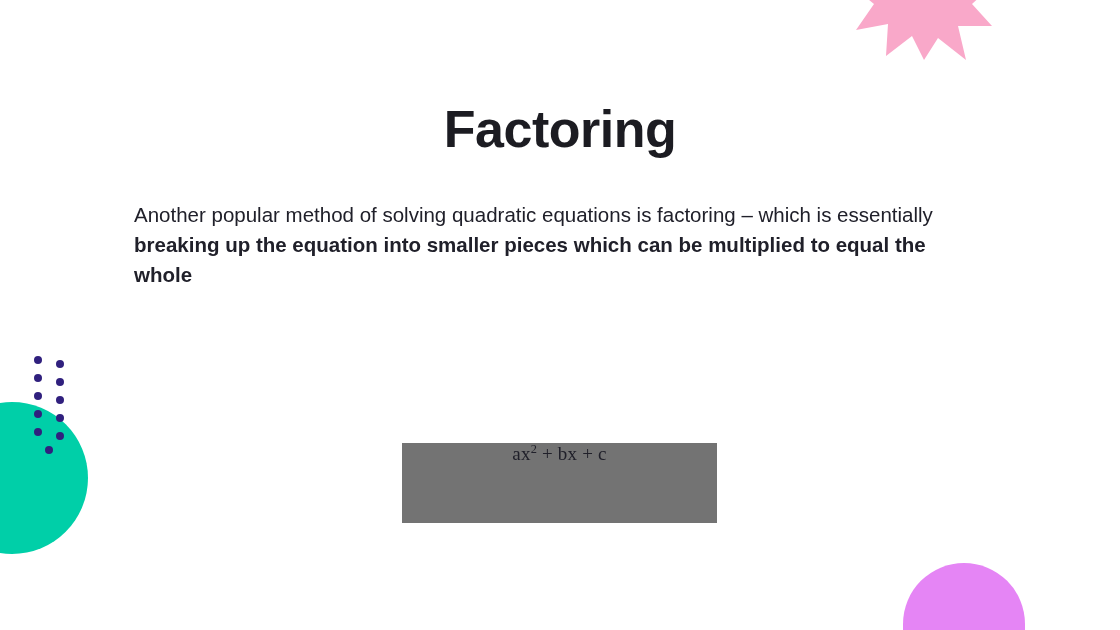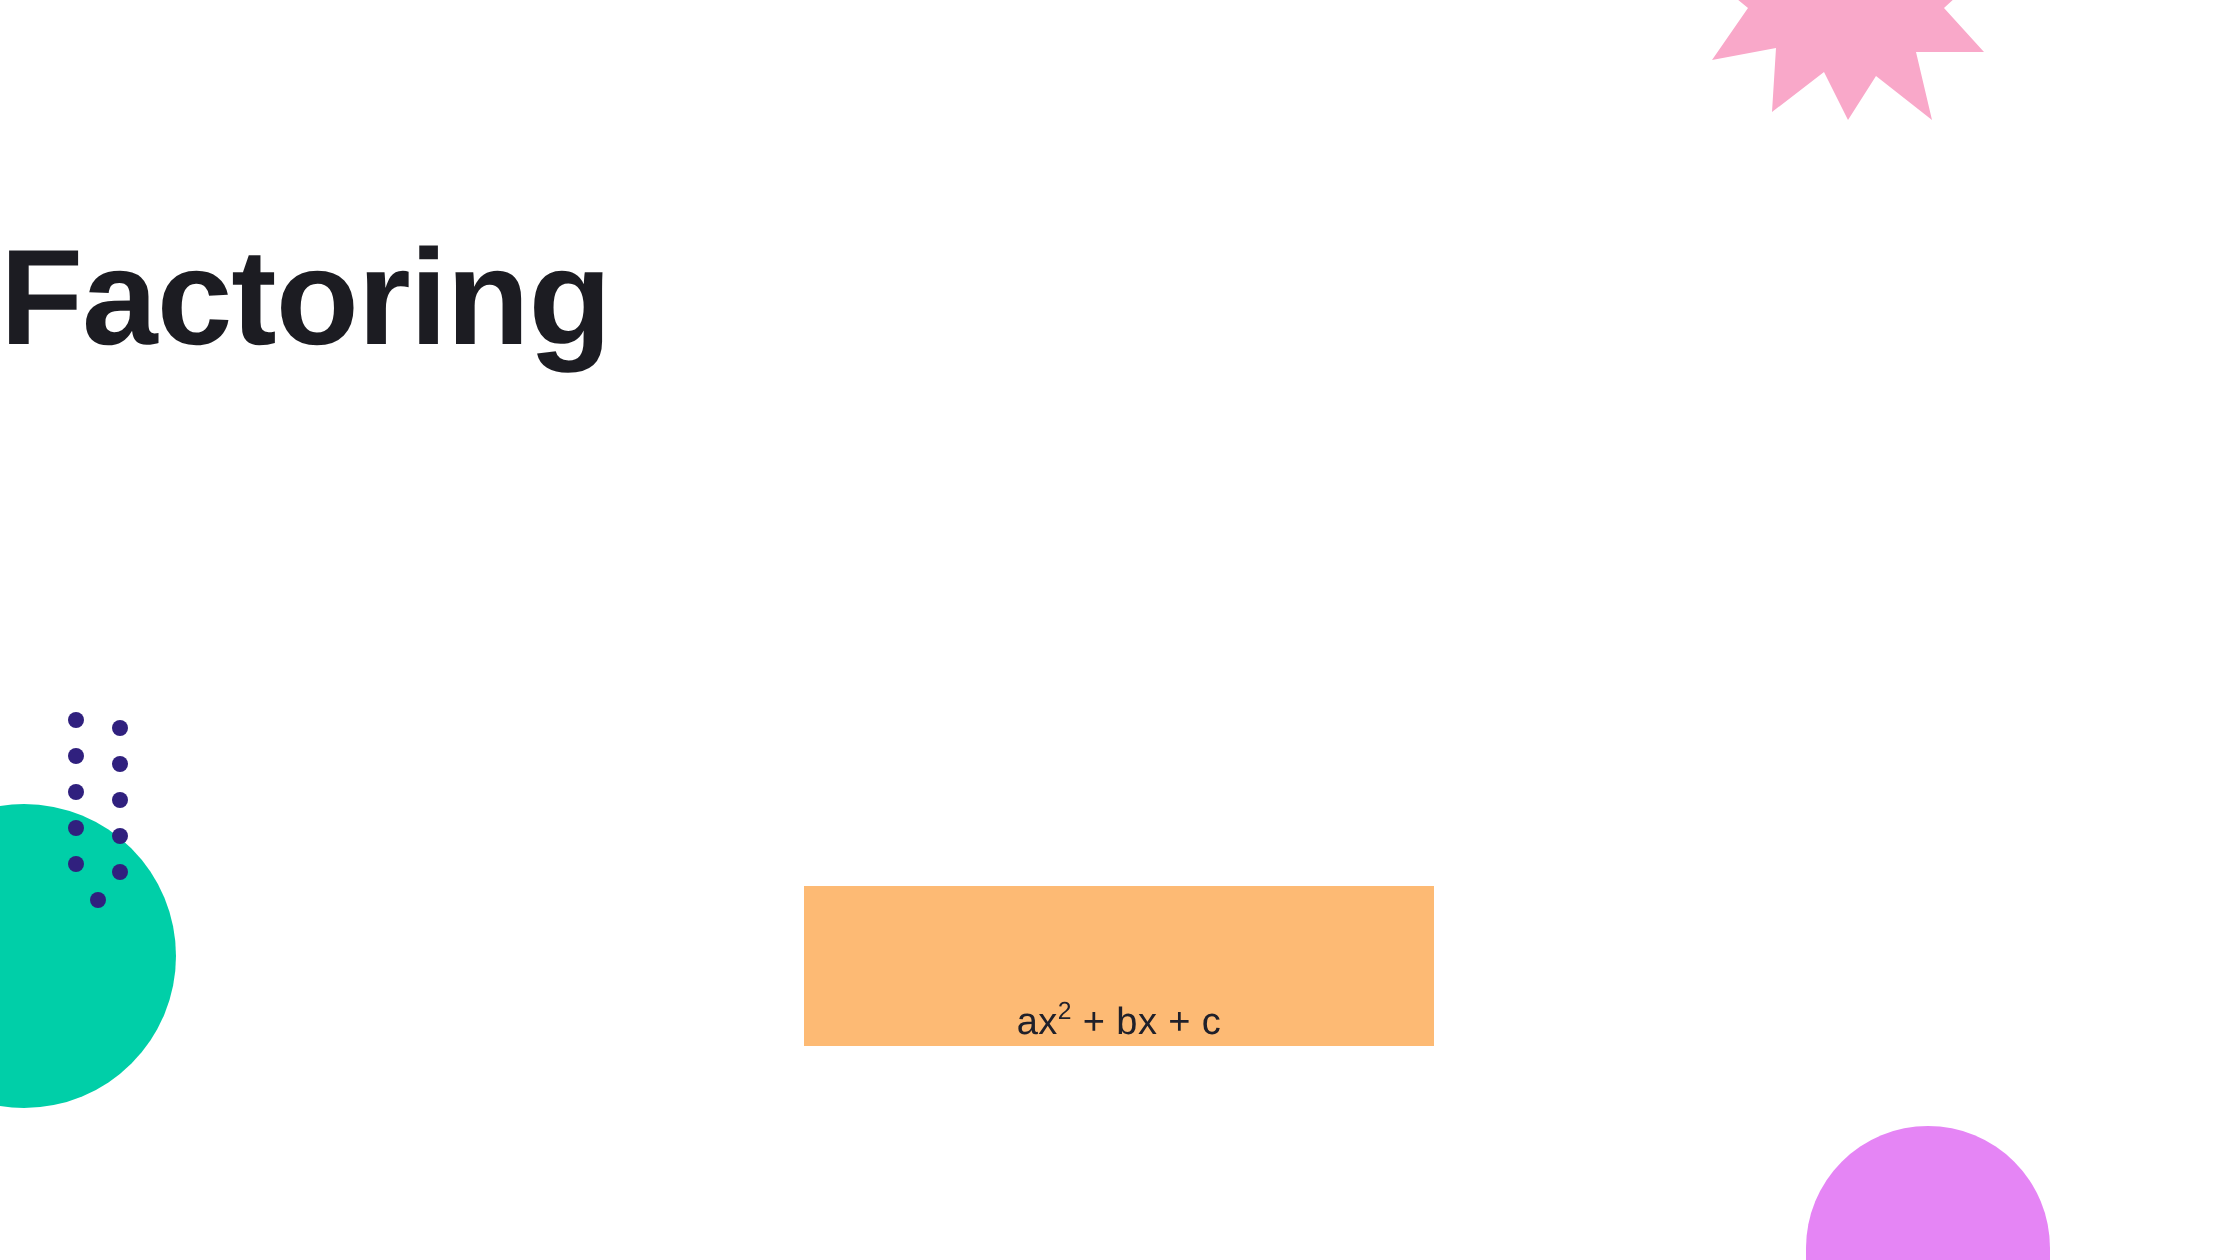--- a/index.html
+++ b/index.html
@@ -65,21 +65,22 @@
     border-radius: 50%;
     background: #30207e;
   }
 
   
   .title {
     position: absolute;
     top: 66px;
     left: 0;
     width: 1120px;
-    font-size: 68px;
+    text-align: center;
+    font-size: 52px;
     line-height: 1.1;
     font-weight: bold;
     color: #1c1c22;
     letter-spacing: -0.5px;
   }
   .body-block {
     position: absolute;
     left: 134px;
     top: 200px;
     width: 852px;
@@ -97,24 +98,25 @@
     font-weight: bold;
   }
 
   
   .eq-box {
     position: absolute;
     left: 402px;
     top: 443px;
     width: 315px;
     height: 80px;
-    background: #fdba74;
+    background: #737373;
     display: flex;
-    align-items: flex-end;
+    align-items: flex-start;
     justify-content: center;
+    font-family: Liberation Serif, serif;
   }
   .eq-text {
     font-size: 19px;
     color: #20202a;
     letter-spacing: 0.2px;
   }
   .eq-text sup {
     font-size: 0.65em;
     vertical-align: super;
     line-height: 0;
@@ -143,19 +145,22 @@
     <span style="left:4px; top:54px;"></span>
     <span style="left:26px; top:58px;"></span>
     <span style="left:4px; top:72px;"></span>
     <span style="left:26px; top:76px;"></span>
     <span style="left:15px; top:90px;"></span>
   </div>
 
   <h1 class="title">Factoring</h1>
 
   <div class="body-block">
+    <p class="para">
+      <span>Another popular method of solving quadratic equations is factoring – which is essentially </span><b>breaking up the equation into smaller pieces which can be multiplied to equal the whole</b>
+    </p>
   </div>
 
   <div class="eq-box">
     <span class="eq-text"><span>ax</span><sup>2</sup><span> + bx + c</span></span>
   </div>
 
 </div>
 
 </body></html>

